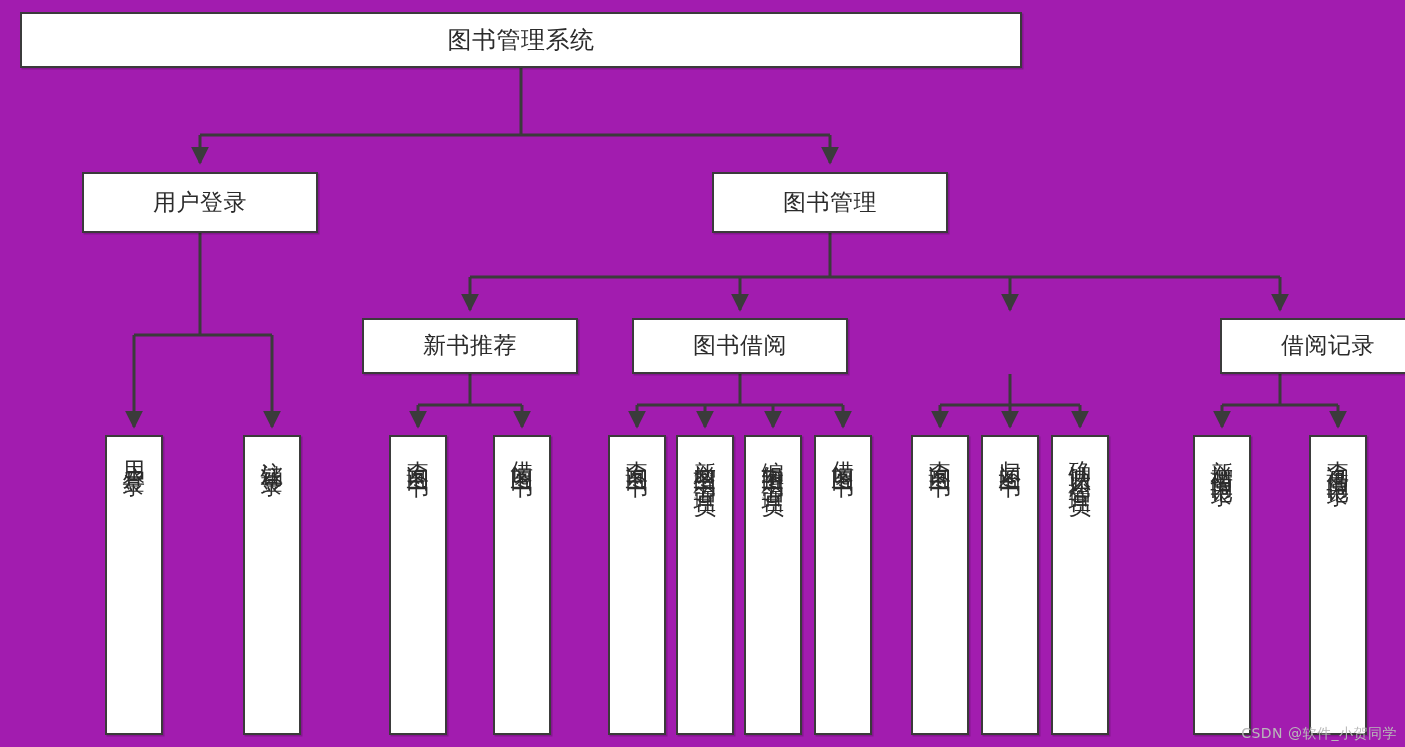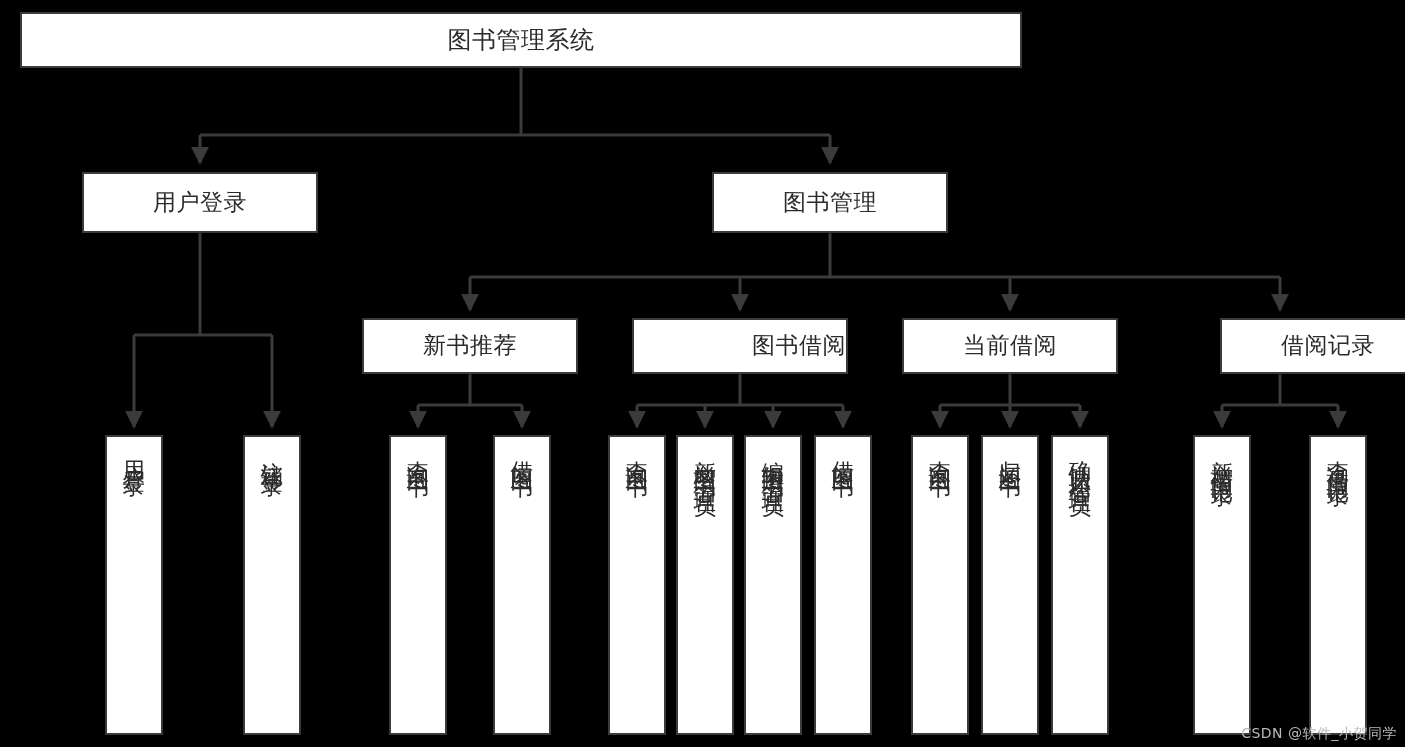--- a/index.html
+++ b/index.html
@@ -7,21 +7,21 @@
     padding: 0;
     background: #ffffff;
   }
   body {
     font-family: "DejaVu Sans", "Liberation Sans", sans-serif;
   }
   #canvas {
     position: relative;
     width: 1405px;
     height: 747px;
-    background: #000000;
+    background: #a21caf;
     overflow: hidden;
   }
   #edges {
     position: absolute;
     left: 0;
     top: 0;
     width: 1405px;
     height: 747px;
   }
   .node {
@@ -133,27 +133,24 @@
   </div>
 
   <div class="node horiz" style="left:362px; top:318px; width:216px; height:56px;">
     <span class="label">新书推荐</span>
   </div>
 
   <div class="node horiz" style="left:712px; top:172px; width:236px; height:61px;">
     <span class="label">图书管理</span>
   </div>
 
-  <div class="node horiz" style="left:632px; top:318px; width:216px; height:56px;justify-content:flex-end;">
+  <div class="node horiz" style="left:632px; top:318px; width:216px; height:56px;">
     <span class="label">图书借阅</span>
   </div>
 
-  <div class="node horiz" style="left:902px; top:318px; width:216px; height:56px;">
-    <span class="label">当前借阅</span>
-  </div>
 
   <div class="node horiz" style="left:1172px; top:318px; width:216px; height:56px;margin-left:48px;">
     <span class="label">借阅记录</span>
   </div>
 
   <div class="node vert" style="left:105px; top:435px; width:58px; height:300px;">
     <span class="label">用户登录</span>
   </div>
 
   <div class="node vert" style="left:243px; top:435px; width:58px; height:300px;">

